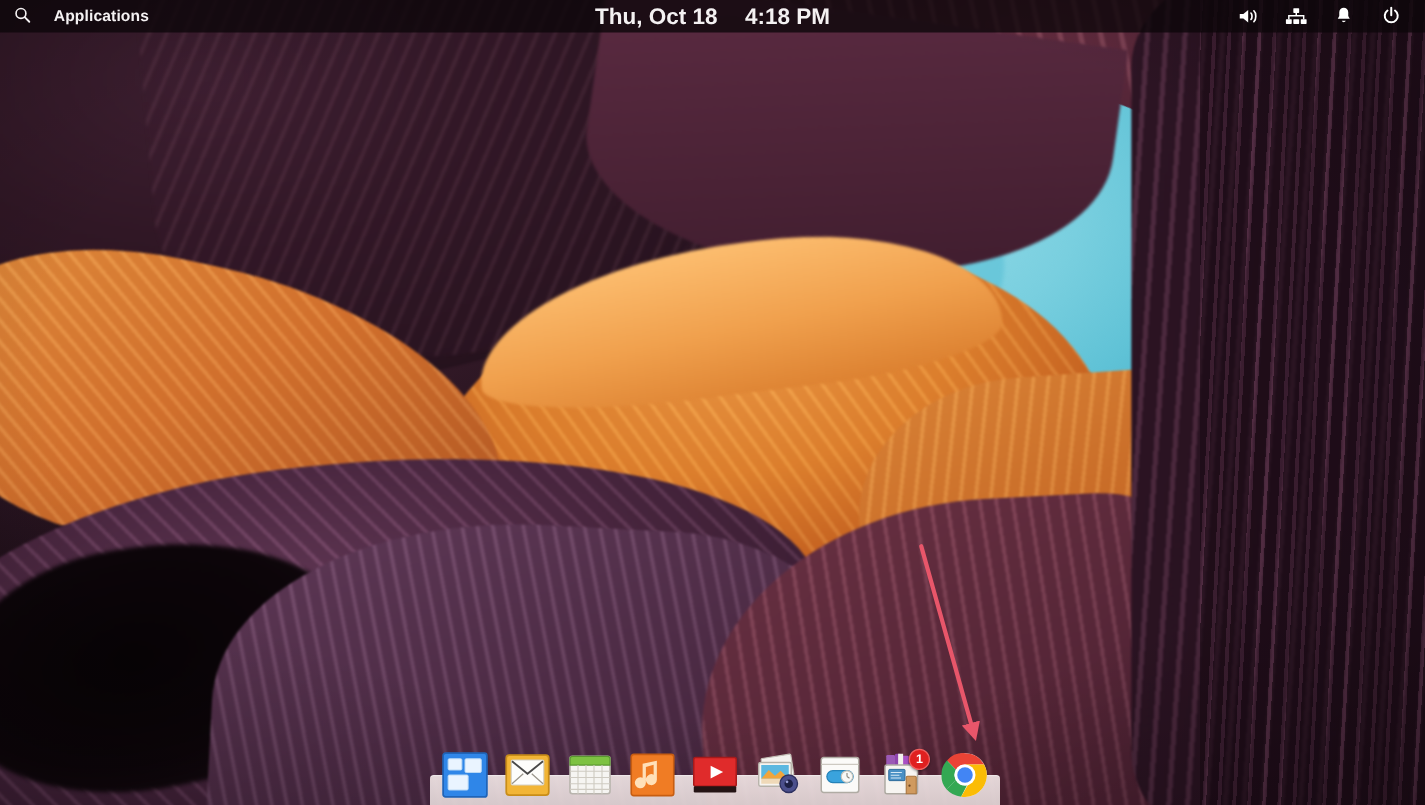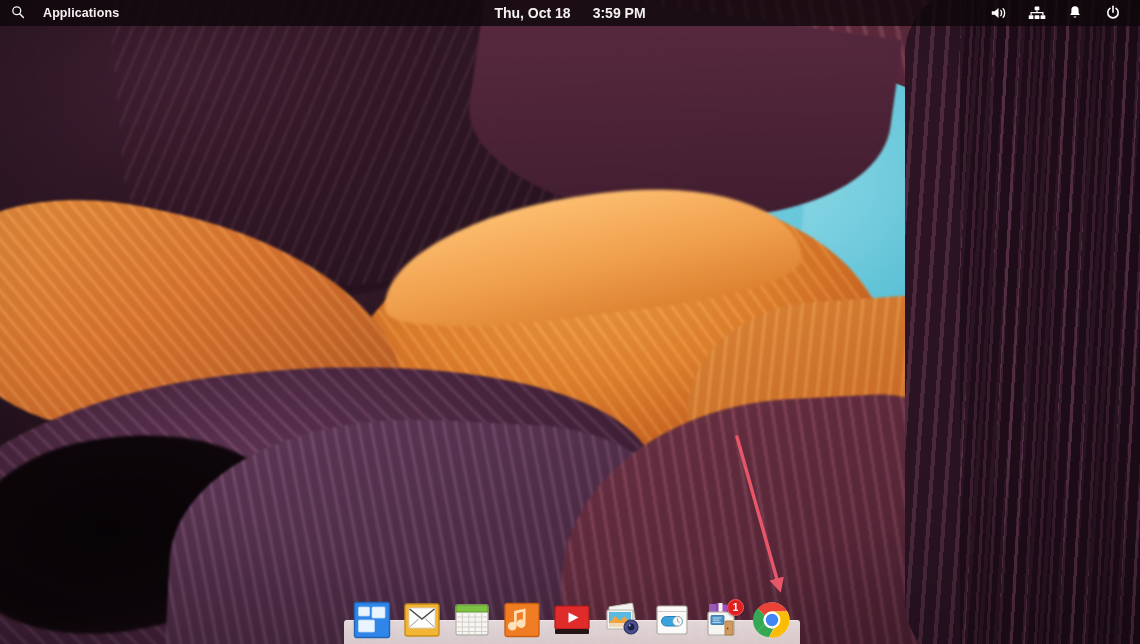--- a/index.html
+++ b/index.html
@@ -201,21 +201,21 @@
     display:flex; align-items:center;
     color:#f4f1f2;
     font-size:12.5px;
     z-index:40;
   }
   .panel-left { display:flex; align-items:center; gap:18px; padding-left:11px; }
   .panel-left .lbl { font-weight:bold; font-size:12.5px; letter-spacing:0.1px; }
   .panel-center {
     position:absolute; left:0; right:0; top:0; height:26px;
     display:flex; align-items:center; justify-content:center; gap:22px;
-    font-weight:bold; font-size:14px; pointer-events:none;
+    font-weight:bold; font-size:18px; pointer-events:none;
   }
   .panel-center > * { pointer-events:auto; }
   .panel-right {
     margin-left:auto; display:flex; align-items:center;
     gap:20px; padding-right:18px;
   }
   .tray-ico { display:flex; align-items:center; justify-content:center; width:18px; height:18px; }
   .tray-ico svg { display:block; }
 
   
@@ -284,21 +284,21 @@
       <svg width="14" height="14" viewBox="0 0 16 16" fill="none">
         <circle cx="6.6" cy="6.6" r="4.5" stroke="#f4f1f2" stroke-width="1.5"></circle>
         <line x1="10" y1="10" x2="14.2" y2="14.2" stroke="#f4f1f2" stroke-width="1.7" stroke-linecap="round"></line>
       </svg>
     </span>
     <span class="lbl">Applications</span>
   </div>
 
   <div class="panel-center">
     <span>Thu, Oct 18</span>
-    <span>3:59 PM</span>
+    <span>4:18 PM</span>
   </div>
 
   <div class="panel-right">
     <span class="tray-ico">
       <svg width="18" height="16" viewBox="0 0 20 16">
         <path d="M2 6h3.2L9.5 2.4v11.2L5.2 10H2z" fill="#ffffff"></path>
         <path d="M12 5.2c1.2 1 1.2 4.6 0 5.6" stroke="#ffffff" stroke-width="1.5" fill="none" stroke-linecap="round"></path>
         <path d="M14.6 3.2c2.2 1.8 2.2 7.8 0 9.6" stroke="#ffffff" stroke-width="1.5" fill="none" stroke-linecap="round"></path>
       </svg>
     </span>

